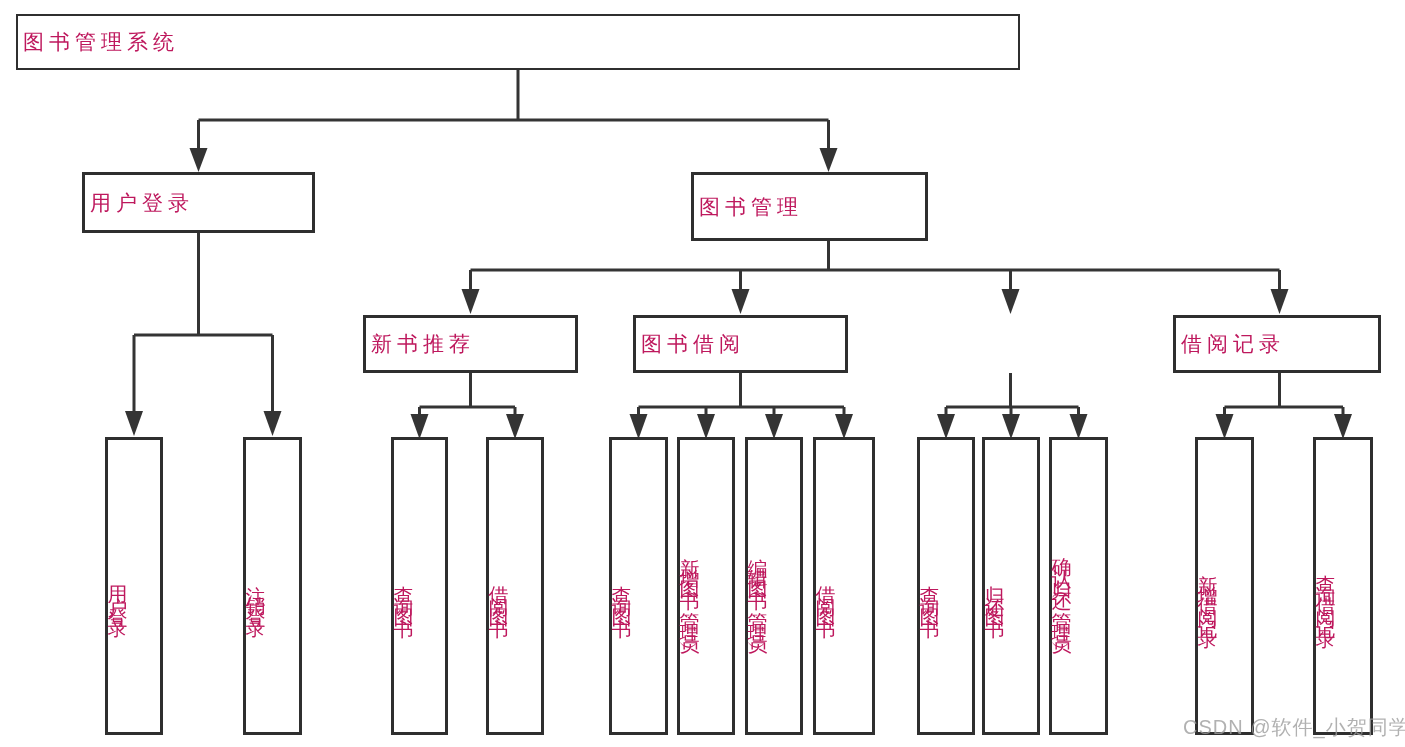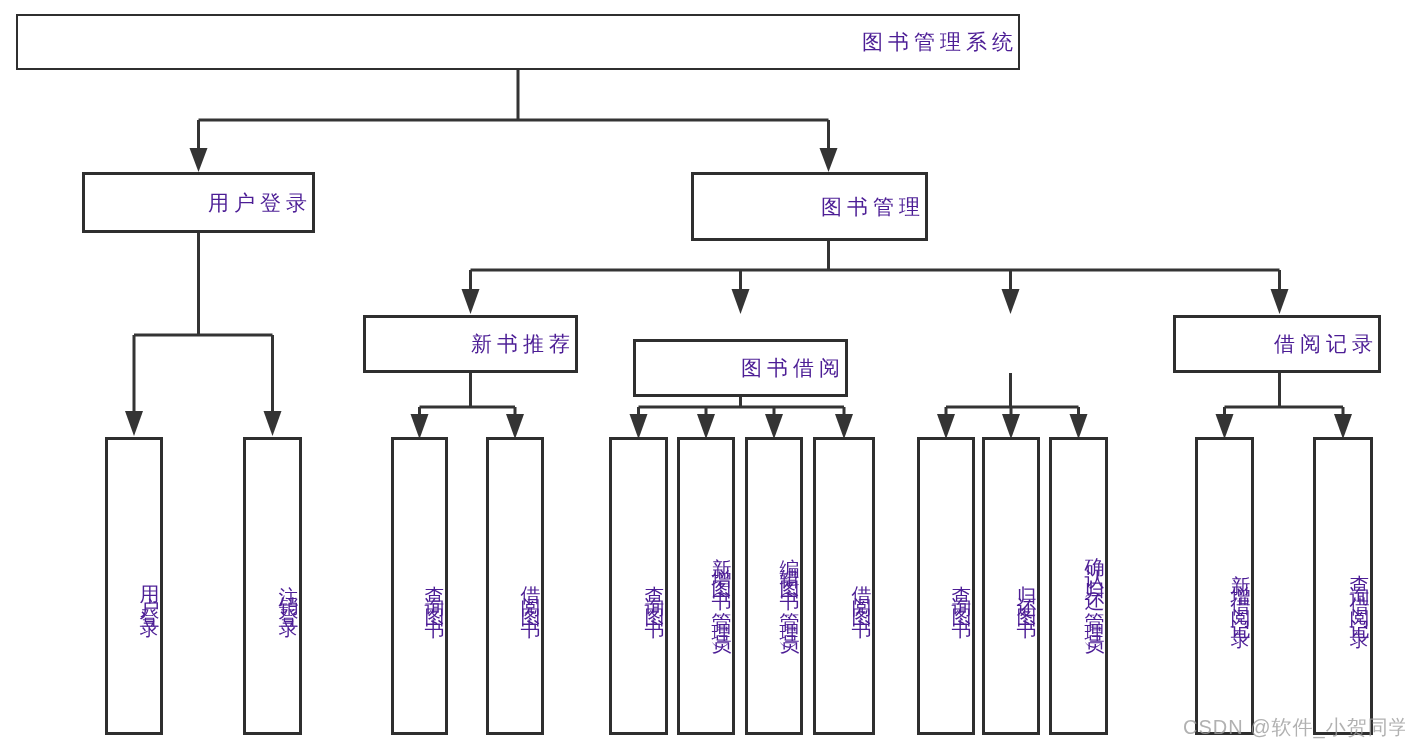--- a/index.html
+++ b/index.html
@@ -17,22 +17,22 @@
     width: 1405px; height: 747px;
     z-index: 1;
   }
   .node {
     position: absolute;
     background: #ffffff;
     border: 3px solid #2f2f2f;
     box-sizing: border-box;
     display: flex;
     align-items: center;
-    justify-content: flex-end;
-    color: #4c1d95;
+    justify-content: flex-start;
+    color: #be185d;
     z-index: 2;
   }
   .node.root { border-width: 2px; }
   .hlabel {
     font-size: 21px;
     letter-spacing: 5px;
     white-space: nowrap;
     text-indent: 5px; 
   }
   .vnode .vlabel {
@@ -119,21 +119,21 @@
   <div class="node" style="left:82px; top:172px; width:233px; height:61px;">
     <span class="hlabel">用户登录</span>
   </div>
   <div class="node" style="left:691px; top:172px; width:237px; height:69px;">
     <span class="hlabel">图书管理</span>
   </div>
 
   <div class="node" style="left:363px; top:315px; width:215px; height:58px;">
     <span class="hlabel">新书推荐</span>
   </div>
-  <div class="node" style="left:633px; top:315px; width:215px; height:58px;margin-top:24px;">
+  <div class="node" style="left:633px; top:315px; width:215px; height:58px;">
     <span class="hlabel">图书借阅</span>
   </div>
   <div class="node" style="left:1173px; top:315px; width:208px; height:58px;">
     <span class="hlabel">借阅记录</span>
   </div>
 
   <div class="node vnode" style="left:105px; top:437px; width:58px; height:298px;">
     <span class="vlabel">用户登录</span>
   </div>
   <div class="node vnode" style="left:243px; top:437px; width:59px; height:298px;">

